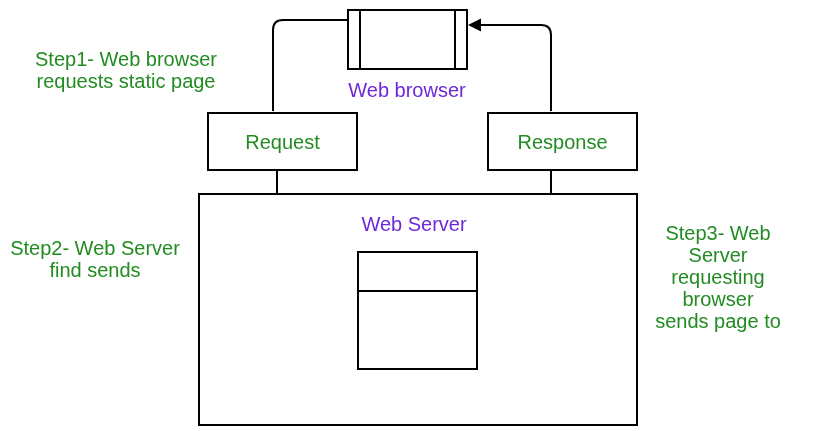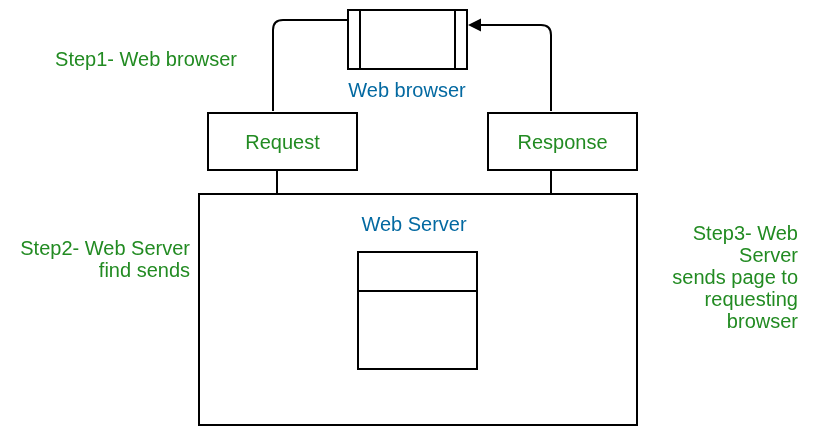--- a/index.html
+++ b/index.html
@@ -40,30 +40,30 @@
     align-items: center;
     justify-content: center;
   }
   .green-text {
     color: #228B22;
     font-size: 20px;
     line-height: 22px;
   }
   .node-label {
     position: absolute;
-    color: #0369a1;
+    color: #6d28d9;
     font-size: 20px;
     text-align: center;
   }
   .annotation {
     position: absolute;
     color: #228B22;
     font-size: 20px;
     line-height: 22px;
-    text-align: right;
+    text-align: center;
   }
   .browser-icon {
     position: absolute;
     left: 347px;
     top: 9px;
     width: 121px;
     height: 61px;
     box-sizing: border-box;
     border: 2px solid #000000;
     background: #ffffff;
@@ -145,26 +145,27 @@
   <div class="server-box"></div>
 
   <div class="node-label web-server-label">Web Server</div>
 
   <div class="stack">
     <div class="divider"></div>
   </div>
 
   <div class="annotation step1">
     <div>Step1- Web browser</div>
+    <div>requests static page</div>
   </div>
 
   <div class="annotation step2">
     <div>Step2- Web Server</div>
     <div>find sends</div>
   </div>
 
   <div class="annotation step3">
     <div>Step3- Web Server</div>
+    <div>requesting browser</div>
     <div>sends page to</div>
-    <div>requesting browser</div>
   </div>
 
 </div>
 
 </body></html>

